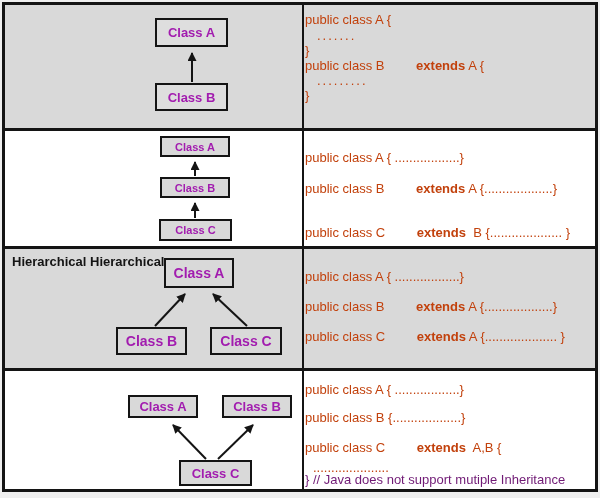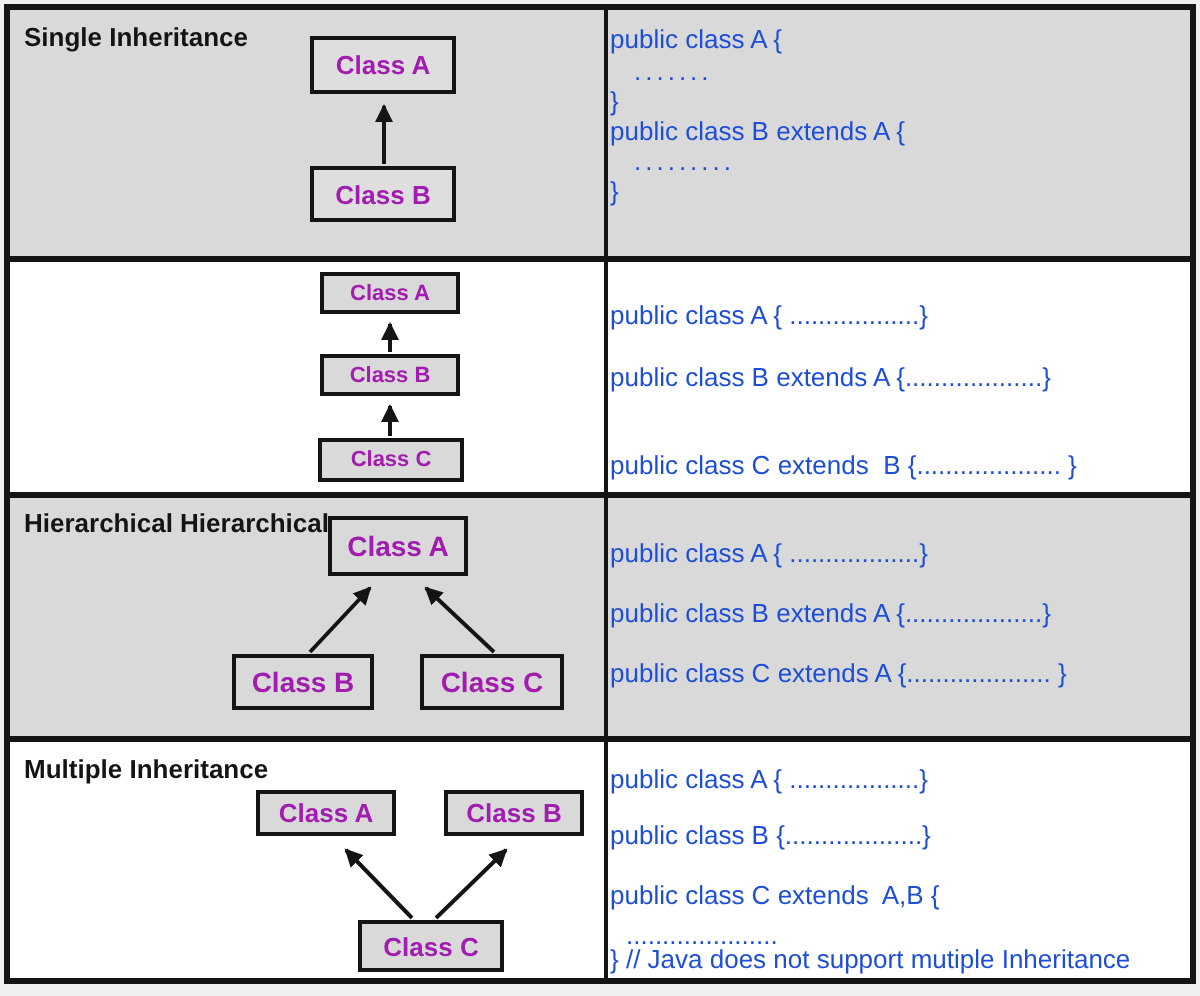--- a/index.html
+++ b/index.html
@@ -27,44 +27,43 @@
   }
   .cbox {
     position:absolute; box-sizing:border-box;
     border:2px solid #141414; background:#d9d9d9;
     display:flex; align-items:center; justify-content:center;
     font-weight:bold; color:#a21caf; white-space:nowrap;
   }
   .cbox.light { background:#dedede; }
   .code-line {
     position:absolute; left:305px; font-size:13px; line-height:14px;
-    color:#1d4ed8; white-space:pre;
+    color:#c2410c; white-space:pre;
   }
-  .code-line b { font-weight:normal; }
-  .code-line.red { color:#1d4ed8; }
+  .code-line b { font-weight:bold;margin-left:28px; }
+  .code-line.red { color:#701a75; }
   .dots-wide { letter-spacing:2px; }
   .arrow-layer {
     position:absolute; left:0; top:0; width:600px; height:498px;
     pointer-events:none;
   }
 </style>
 </head>
 <body>
 
 <div class="stage">
   <div class="frame"></div>
 
   <div class="row row-gray row-b" style="top:5px;   height:126px;"></div>
   <div class="row row-white row-b" style="top:131px; height:118px;"></div>
   <div class="row row-gray row-b" style="top:249px; height:122px;"></div>
   <div class="row row-white" style="top:371px; height:118px;"></div>
 
   <div class="vdivider"></div>
 
-  <div class="row-label" style="top:11px;">Single Inheritance</div>
   <div class="cbox light" style="left:155px; top:18px; width:73px; height:29px; font-size:13px;">Class A</div>
   <div class="cbox light" style="left:155px; top:83px; width:73px; height:28px; font-size:13px;">Class B</div>
 
   <div class="code-line" style="top:13px;"><span>public class A {</span></div>
   <div class="code-line dots-wide" style="top:29px; left:317px;"><span>.......</span></div>
   <div class="code-line" style="top:44px;"><span>}</span></div>
   <div class="code-line" style="top:59px;"><span>public class B </span><b>extends</b><span> A {</span></div>
   <div class="code-line dots-wide" style="top:74px; left:317px;"><span>.........</span></div>
   <div class="code-line" style="top:89px;"><span>}</span></div>
 
@@ -78,21 +77,20 @@
 
   <div class="row-label" style="top:254px;">Hierarchical Hierarchical</div>
   <div class="cbox" style="left:164px; top:258px; width:70px; height:30px; font-size:14px;">Class A</div>
   <div class="cbox" style="left:116px; top:327px; width:71px; height:28px; font-size:14px;">Class B</div>
   <div class="cbox" style="left:210px; top:327px; width:72px; height:28px; font-size:14px;">Class C</div>
 
   <div class="code-line" style="top:270px;"><span>public class A { ..................}</span></div>
   <div class="code-line" style="top:300px;"><span>public class B </span><b>extends</b><span> A {...................}</span></div>
   <div class="code-line" style="top:330px;"><span>public class C </span><b>extends</b><span> A {.................... }</span></div>
 
-  <div class="row-label" style="top:377px;">Multiple Inheritance</div>
   <div class="cbox" style="left:128px; top:395px; width:70px; height:23px; font-size:13px;">Class A</div>
   <div class="cbox" style="left:222px; top:395px; width:70px; height:23px; font-size:13px;">Class B</div>
   <div class="cbox" style="left:179px; top:460px; width:73px; height:26px; font-size:13px;">Class C</div>
 
   <div class="code-line" style="top:383px;"><span>public class A { ..................}</span></div>
   <div class="code-line" style="top:441px;"><span>public class C </span><b>extends</b><span>  A,B {</span></div>
   <div class="code-line" style="top:411px;"><span>public class B {...................}</span></div>
   <div class="code-line" style="top:461px; left:313px;"><span>.....................</span></div>
   <div class="code-line red" style="top:473px;"><span>} // Java does not support mutiple Inheritance</span></div>
 

